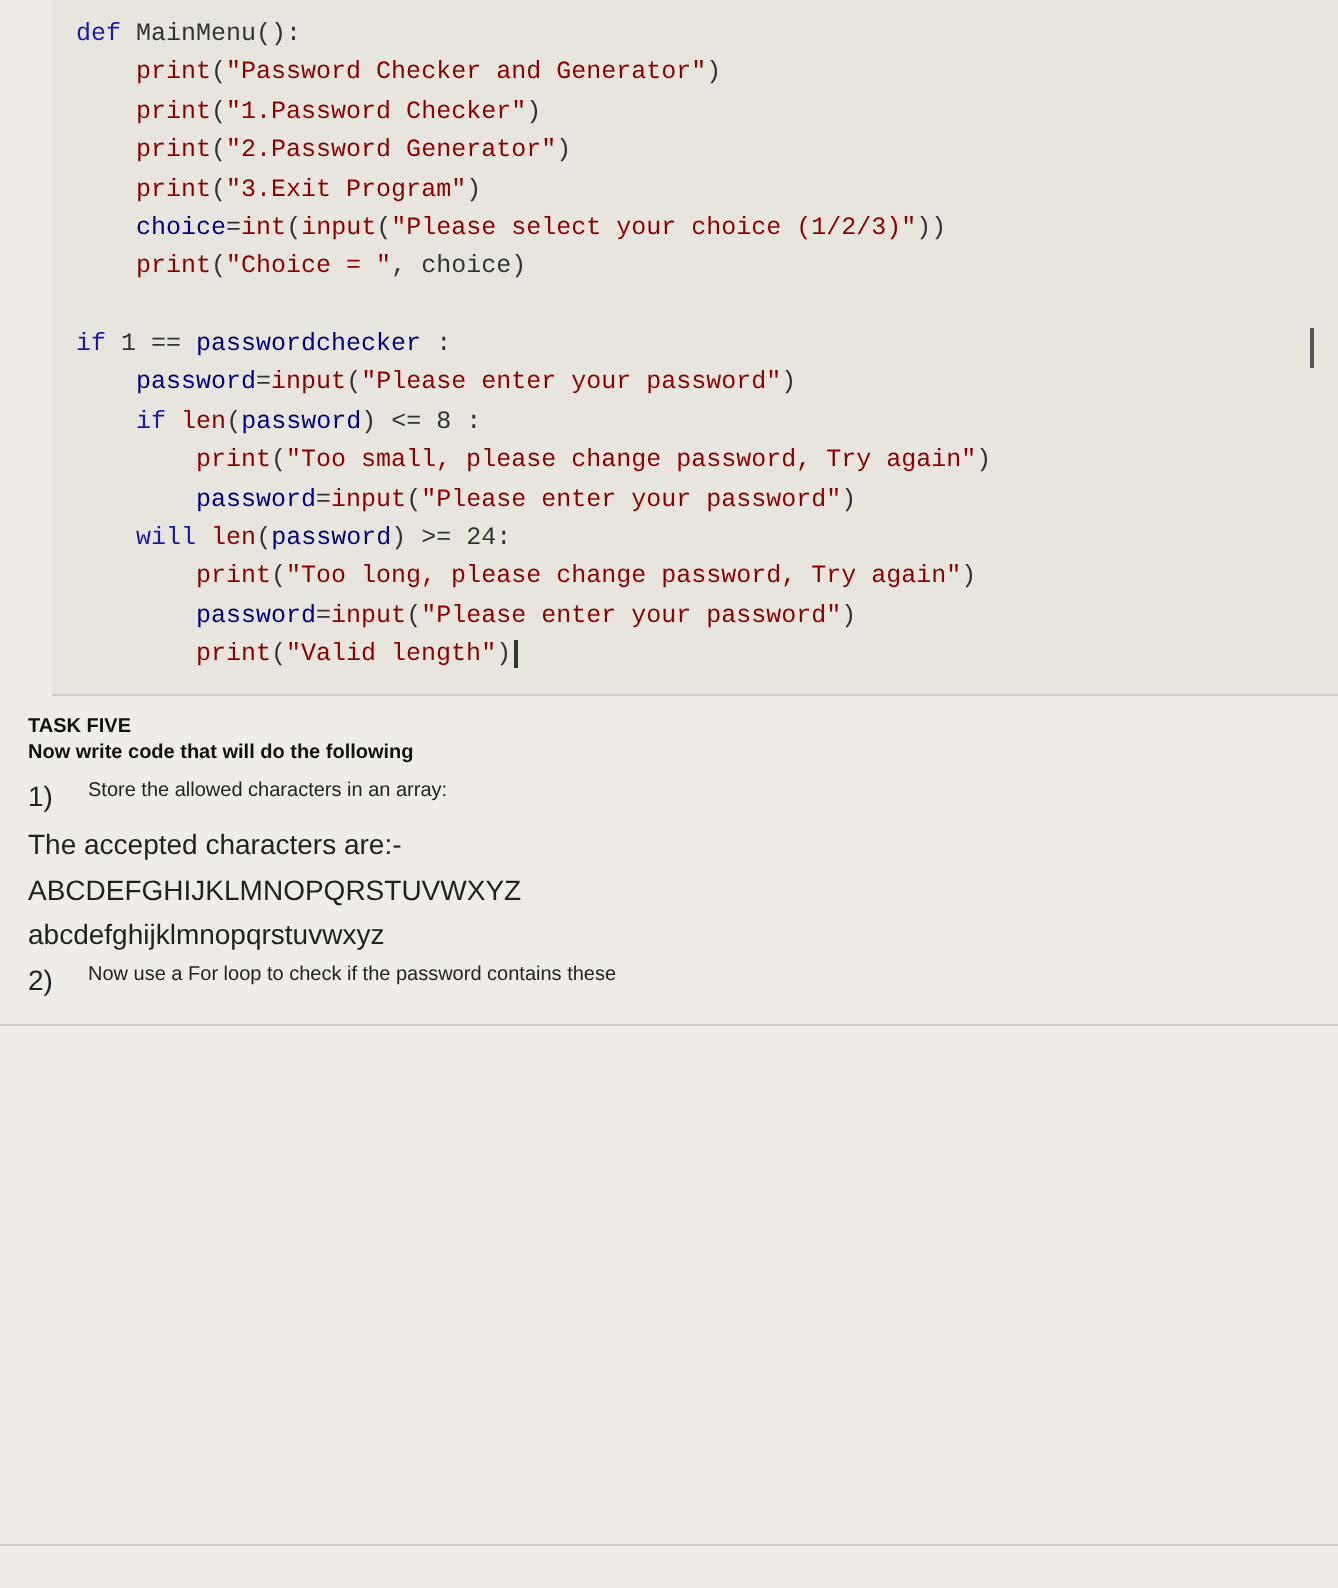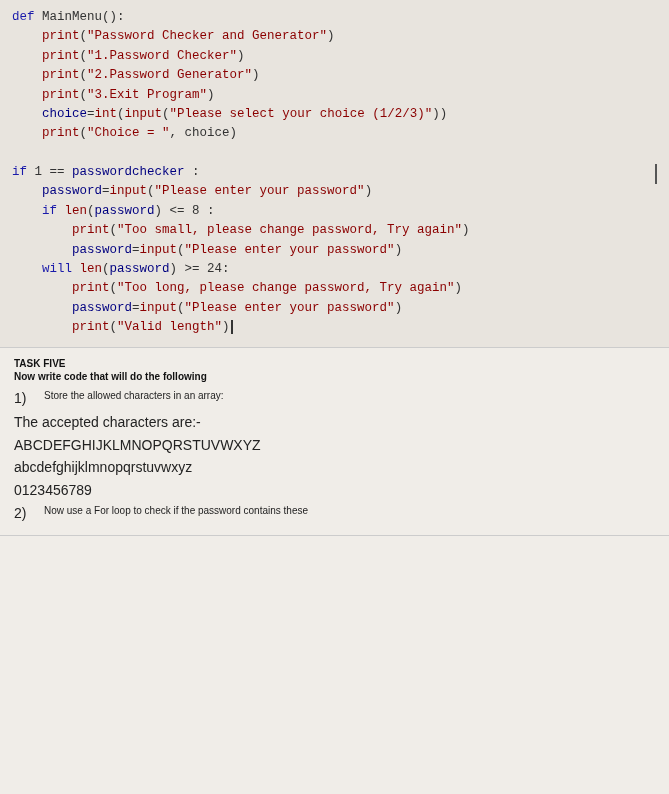--- a/index.html
+++ b/index.html
@@ -19,20 +19,21 @@
 
     .code-block {
       background-color: #e8e4de;
       padding: 8px 12px 10px 12px;
       font-family: 'Courier New', Courier, monospace;
       font-size: 12.5px;
       line-height: 1.55;
       color: #333;
       border-bottom: 1px solid #ccc;
       position: relative;
+      margin-left: 26px;
     }
 
     .code-block .line {
       display: block;
       white-space: pre;
     }
 
     
     .kw { color: #1a1aaa; font-weight: normal; }
     .fn { color: #8b0000; }
@@ -141,21 +142,20 @@
   <div class="task-title">TASK FIVE</div>
   <div class="task-subtitle">Now write code that will do the following</div>
   <div class="task-body">
     <div class="item-row">
       <span class="item-num">1)</span>
       <span class="item-text">Store the allowed characters in an array:</span>
     </div>
     <p>The accepted characters are:-</p>
     <p>ABCDEFGHIJKLMNOPQRSTUVWXYZ</p>
     <p>abcdefghijklmnopqrstuvwxyz</p>
-    <p>0123456789</p>
     <div class="item-row">
       <span class="item-num">2)</span>
       <span class="item-text">Now use a For loop to check if the password contains these</span>
     </div>
   </div>
 </div>
 
 <div class="spacer-area"></div>
 
 </body></html>

